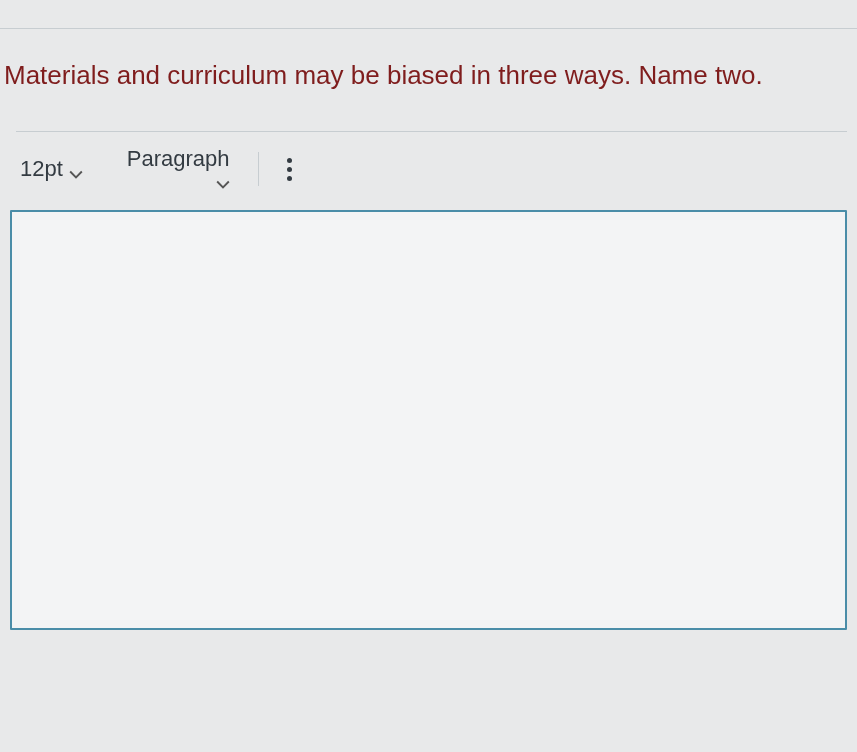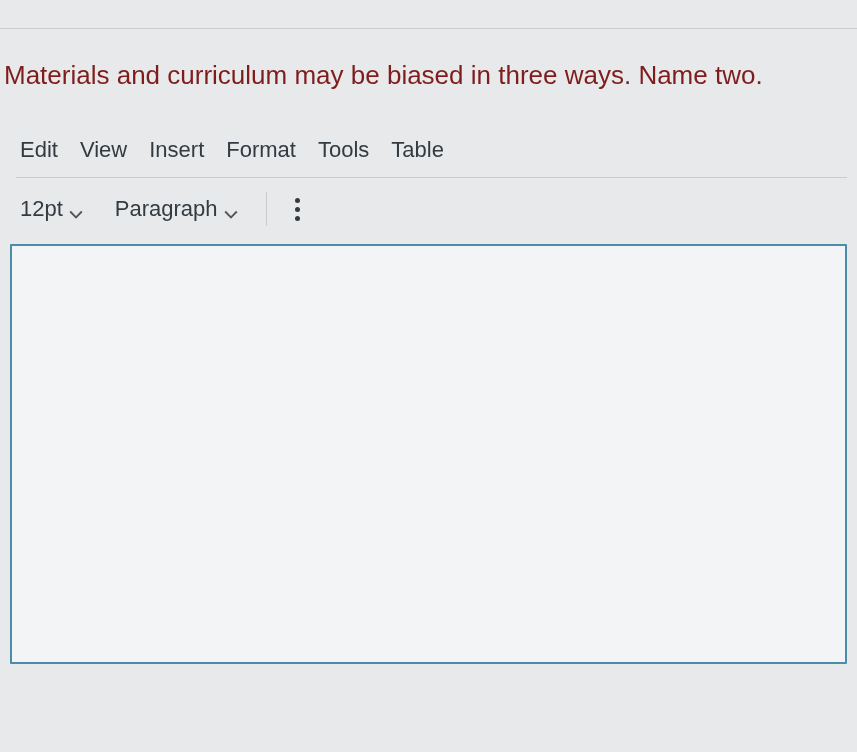--- a/index.html
+++ b/index.html
@@ -98,39 +98,31 @@
   </style>
 </head>
 <body>
 
 <div class="top-divider"></div>
 
 <div class="question">Materials and curriculum may be biased in three ways.  Name two.</div>
 
 <div class="editor-wrap">
 
-  <div class="menubar">
-    <span class="menu-item">Edit</span>
-    <span class="menu-item">View</span>
-    <span class="menu-item">Insert</span>
-    <span class="menu-item">Format</span>
-    <span class="menu-item">Tools</span>
-    <span class="menu-item">Table</span>
-  </div>
 
   <div class="toolbar">
     <span class="tb-dropdown">
       <span>12pt</span>
       <span class="chevron">
         <svg viewBox="0 0 12 12">
             <path d="M1 3 L6 8 L11 3" fill="none" stroke="#555" stroke-width="1.6"></path>
           </svg>
       </span>
     </span>
-    <span class="tb-dropdown" style="margin-left:14px;">
+    <span class="tb-dropdown" style="margin-left:26px;flex-direction:column;">
       <span>Paragraph</span>
       <span class="chevron">
         <svg viewBox="0 0 12 12">
             <path d="M1 3 L6 8 L11 3" fill="none" stroke="#555" stroke-width="1.6"></path>
           </svg>
       </span>
     </span>
     <span class="tb-divider"></span>
     <span class="kebab" title="More">
       <span></span>

